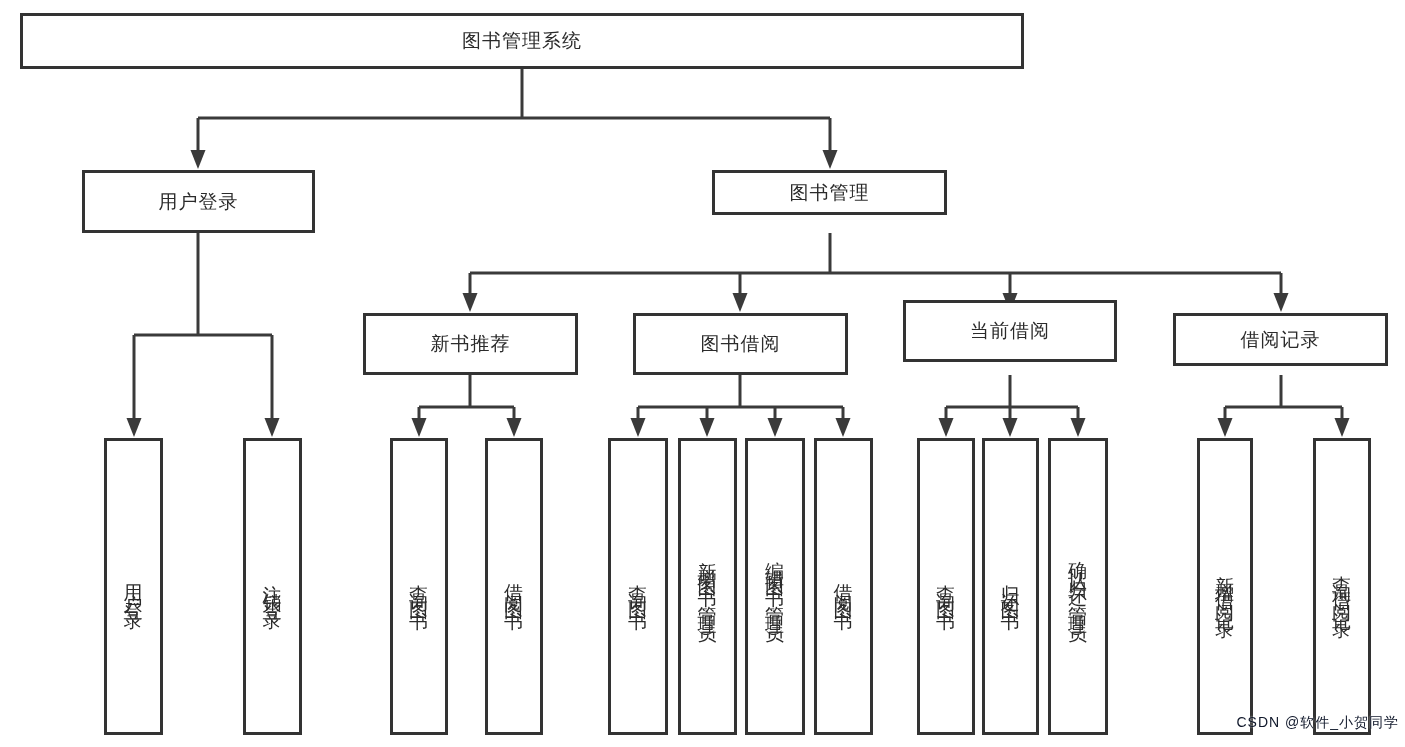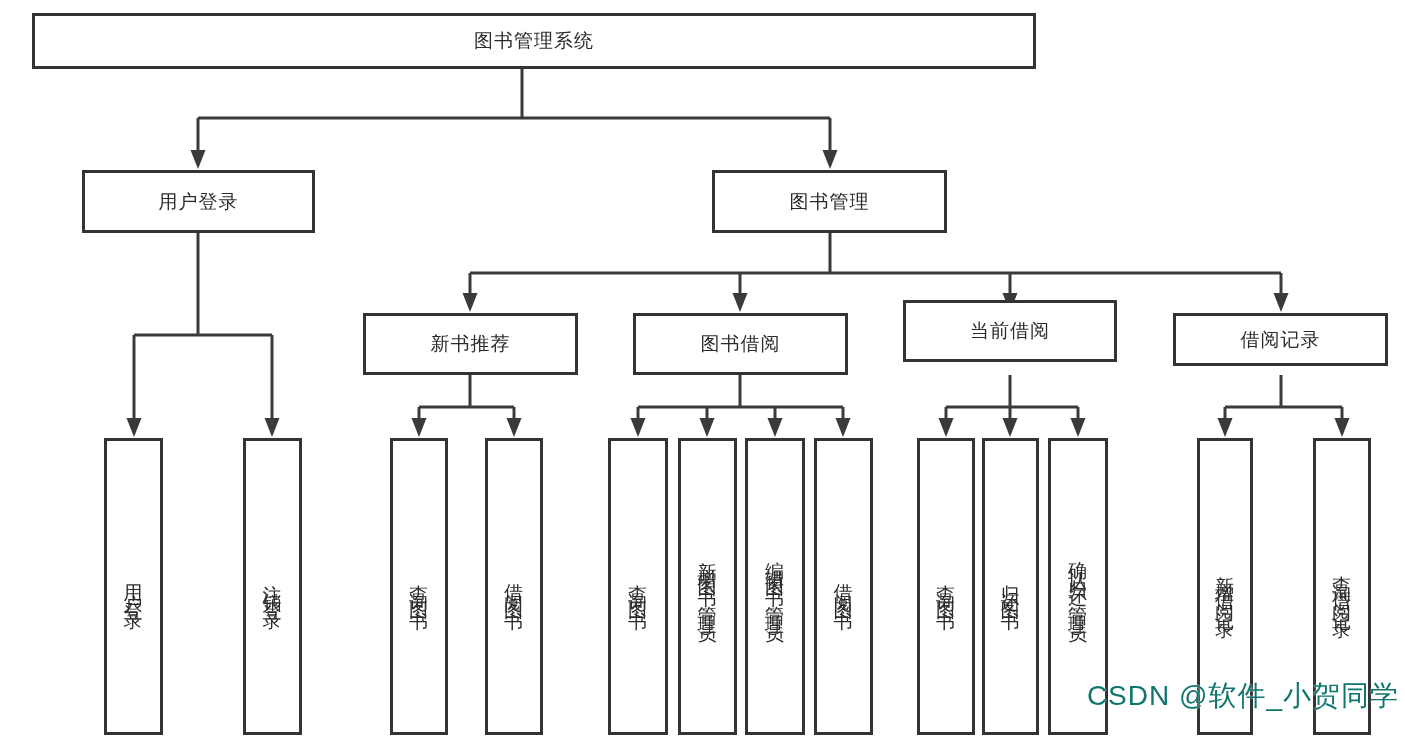--- a/index.html
+++ b/index.html
@@ -29,23 +29,23 @@
     writing-mode: vertical-rl;
     text-orientation: mixed;
     letter-spacing: 9px;
     line-height: 1;
     font-size: 19px;
     color: #2b2b2b;
   }
   .watermark {
     position: absolute;
     right: 6px;
-    top: 677px;
-    font-size: 28px;
-    color: #0f766e;
+    top: 714px;
+    font-size: 14px;
+    color: #0f172a;
     text-shadow: 0 0 2px #ffffff;
     letter-spacing: 1px;
     z-index: 3;
     white-space: nowrap;
   }
 </style>
 </head>
 <body>
 
 <div class="stage">
@@ -105,28 +105,28 @@
     <polygon points="1078,437 1070.5,418 1085.5,418" fill="#3a3a3a" stroke="none"></polygon>
 
     <path d="M1281 375 L1281 407"></path>
     <path d="M1225 407 L1342 407"></path>
     <path d="M1225 407 L1225 420"></path>
     <path d="M1342 407 L1342 420"></path>
     <polygon points="1225,437 1217.5,418 1232.5,418" fill="#3a3a3a" stroke="none"></polygon>
     <polygon points="1342,437 1334.5,418 1349.5,418" fill="#3a3a3a" stroke="none"></polygon>
   </svg>
 
-  <div class="box" style="left:20px; top:13px; width:1004px; height:56px;margin-left:12px;">
+  <div class="box" style="left:20px; top:13px; width:1004px; height:56px;">
     <span>图书管理系统</span>
   </div>
 
   <div class="box" style="left:82px; top:170px; width:233px; height:63px;">
     <span>用户登录</span>
   </div>
-  <div class="box" style="left:712px; top:170px; width:235px; height:63px;text-align:right;">
+  <div class="box" style="left:712px; top:170px; width:235px; height:45px;text-align:right;">
     <span>图书管理</span>
   </div>
 
   <div class="box" style="left:363px; top:313px; width:215px; height:62px;">
     <span>新书推荐</span>
   </div>
   <div class="box" style="left:633px; top:313px; width:215px; height:62px;">
     <span>图书借阅</span>
   </div>
   <div class="box" style="left:903px; top:300px; width:214px; height:62px;">

